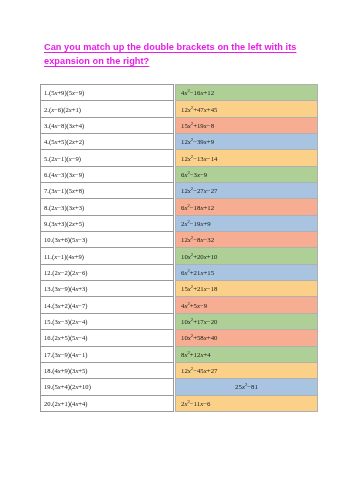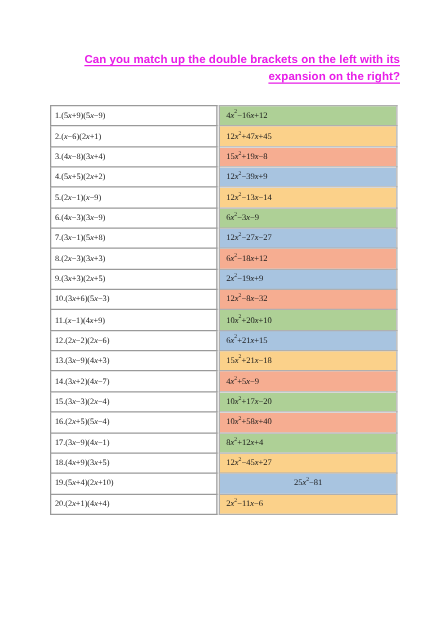--- a/index.html
+++ b/index.html
@@ -22,21 +22,20 @@
     top: 40px;
     width: 276px;
     font-family: "Liberation Sans", "DejaVu Sans", sans-serif;
     font-weight: bold;
     font-size: 9.2px;
     line-height: 14px;
     letter-spacing: 0.05px;
     color: #e81ee8;
     text-decoration: underline;
     text-underline-offset: 2px;
-    text-align: right;
   }
 
   
   #match-area {
     position: absolute;
     left: 0;
     top: 84px;
     width: 353px;
     height: 342px;
   }

